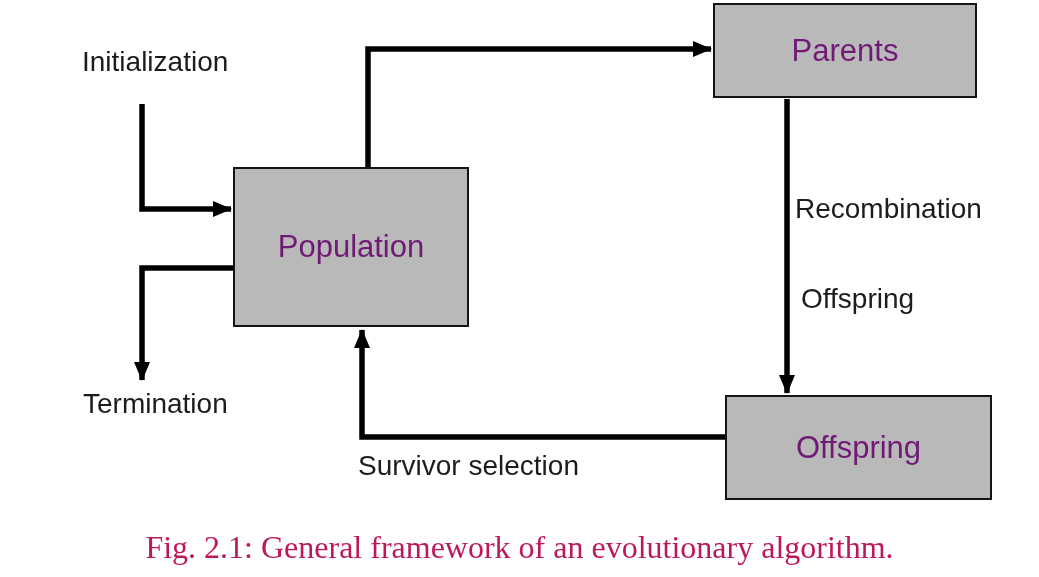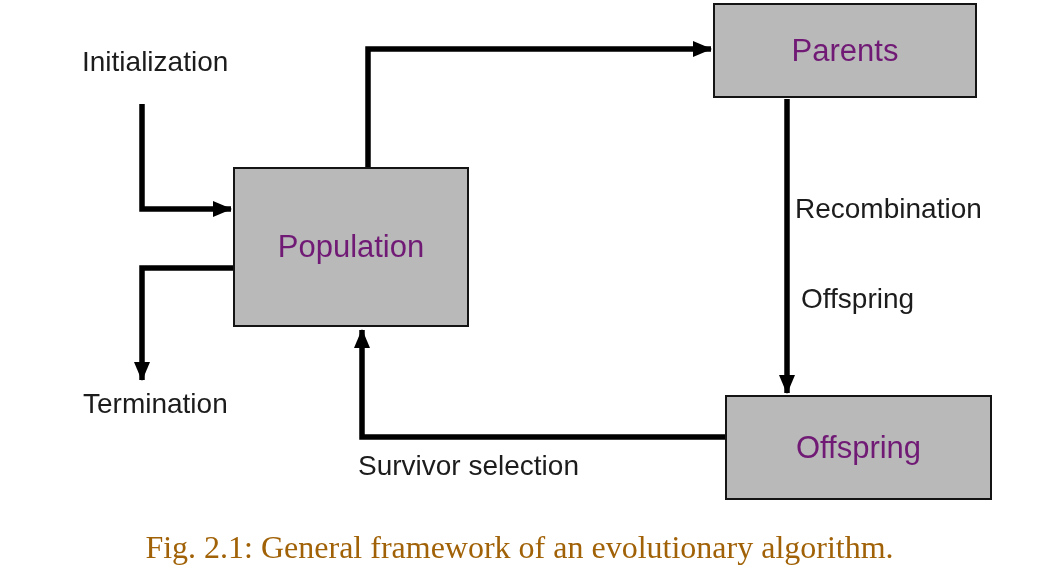--- a/index.html
+++ b/index.html
@@ -60,21 +60,21 @@
   .lbl-termination       { left: 83px;  top: 388px; }
   .lbl-survivor-selection{ left: 358px; top: 450px; }
   .caption {
     position: absolute;
     left: 0;
     right: 0;
     top: 529px;
     text-align: center;
     font-family: "Liberation Serif", serif;
     font-size: 32px;
-    color: #a16207;
+    color: #be185d;
     white-space: nowrap;
   }
 </style>
 </head>
 <body>
 
 <div class="stage">
 
   <svg class="arrow-layer" viewBox="0 0 1039 577" xmlns="http://www.w3.org/2000/svg">
     <defs>

